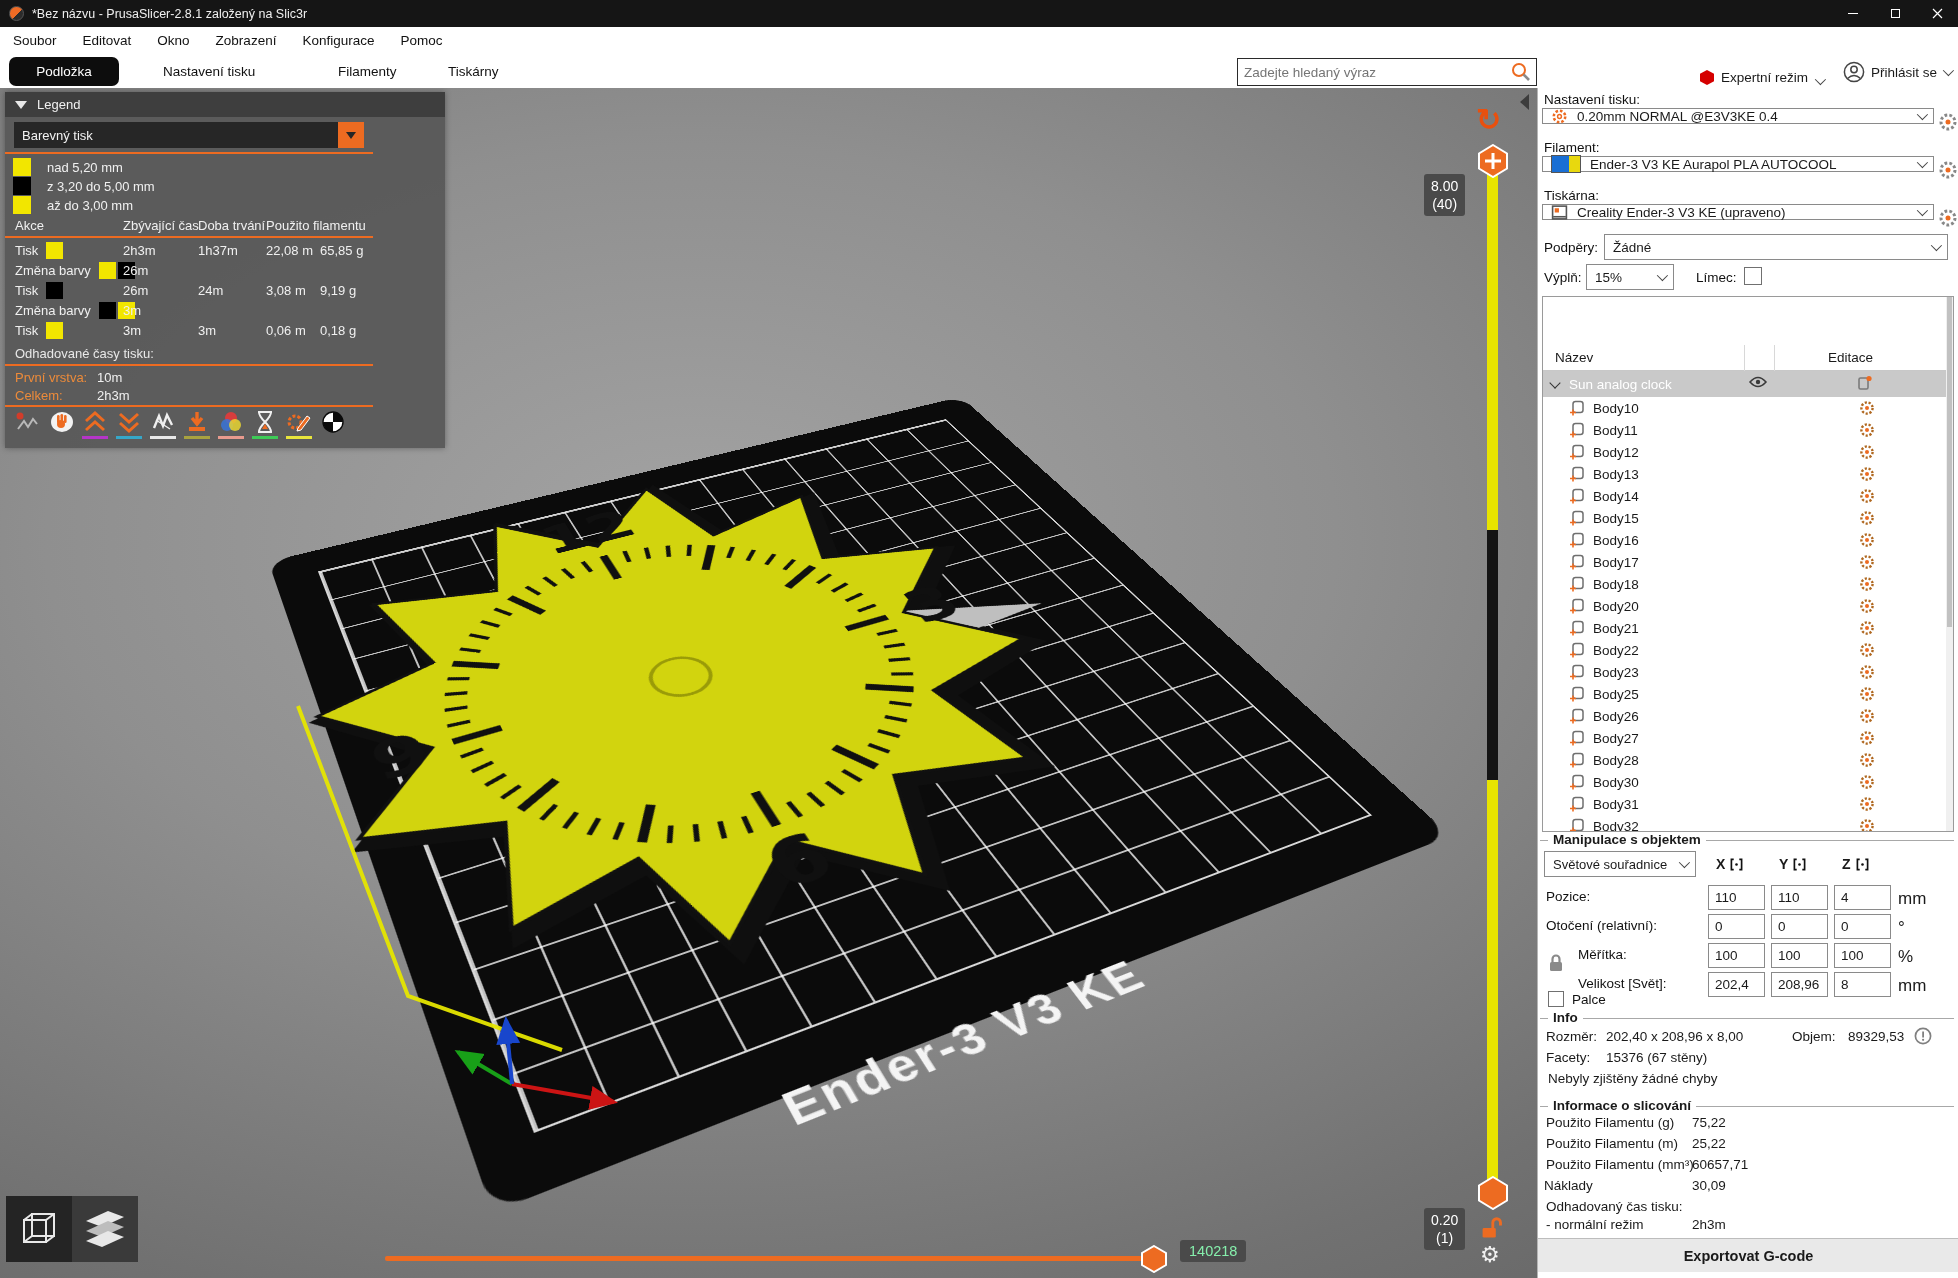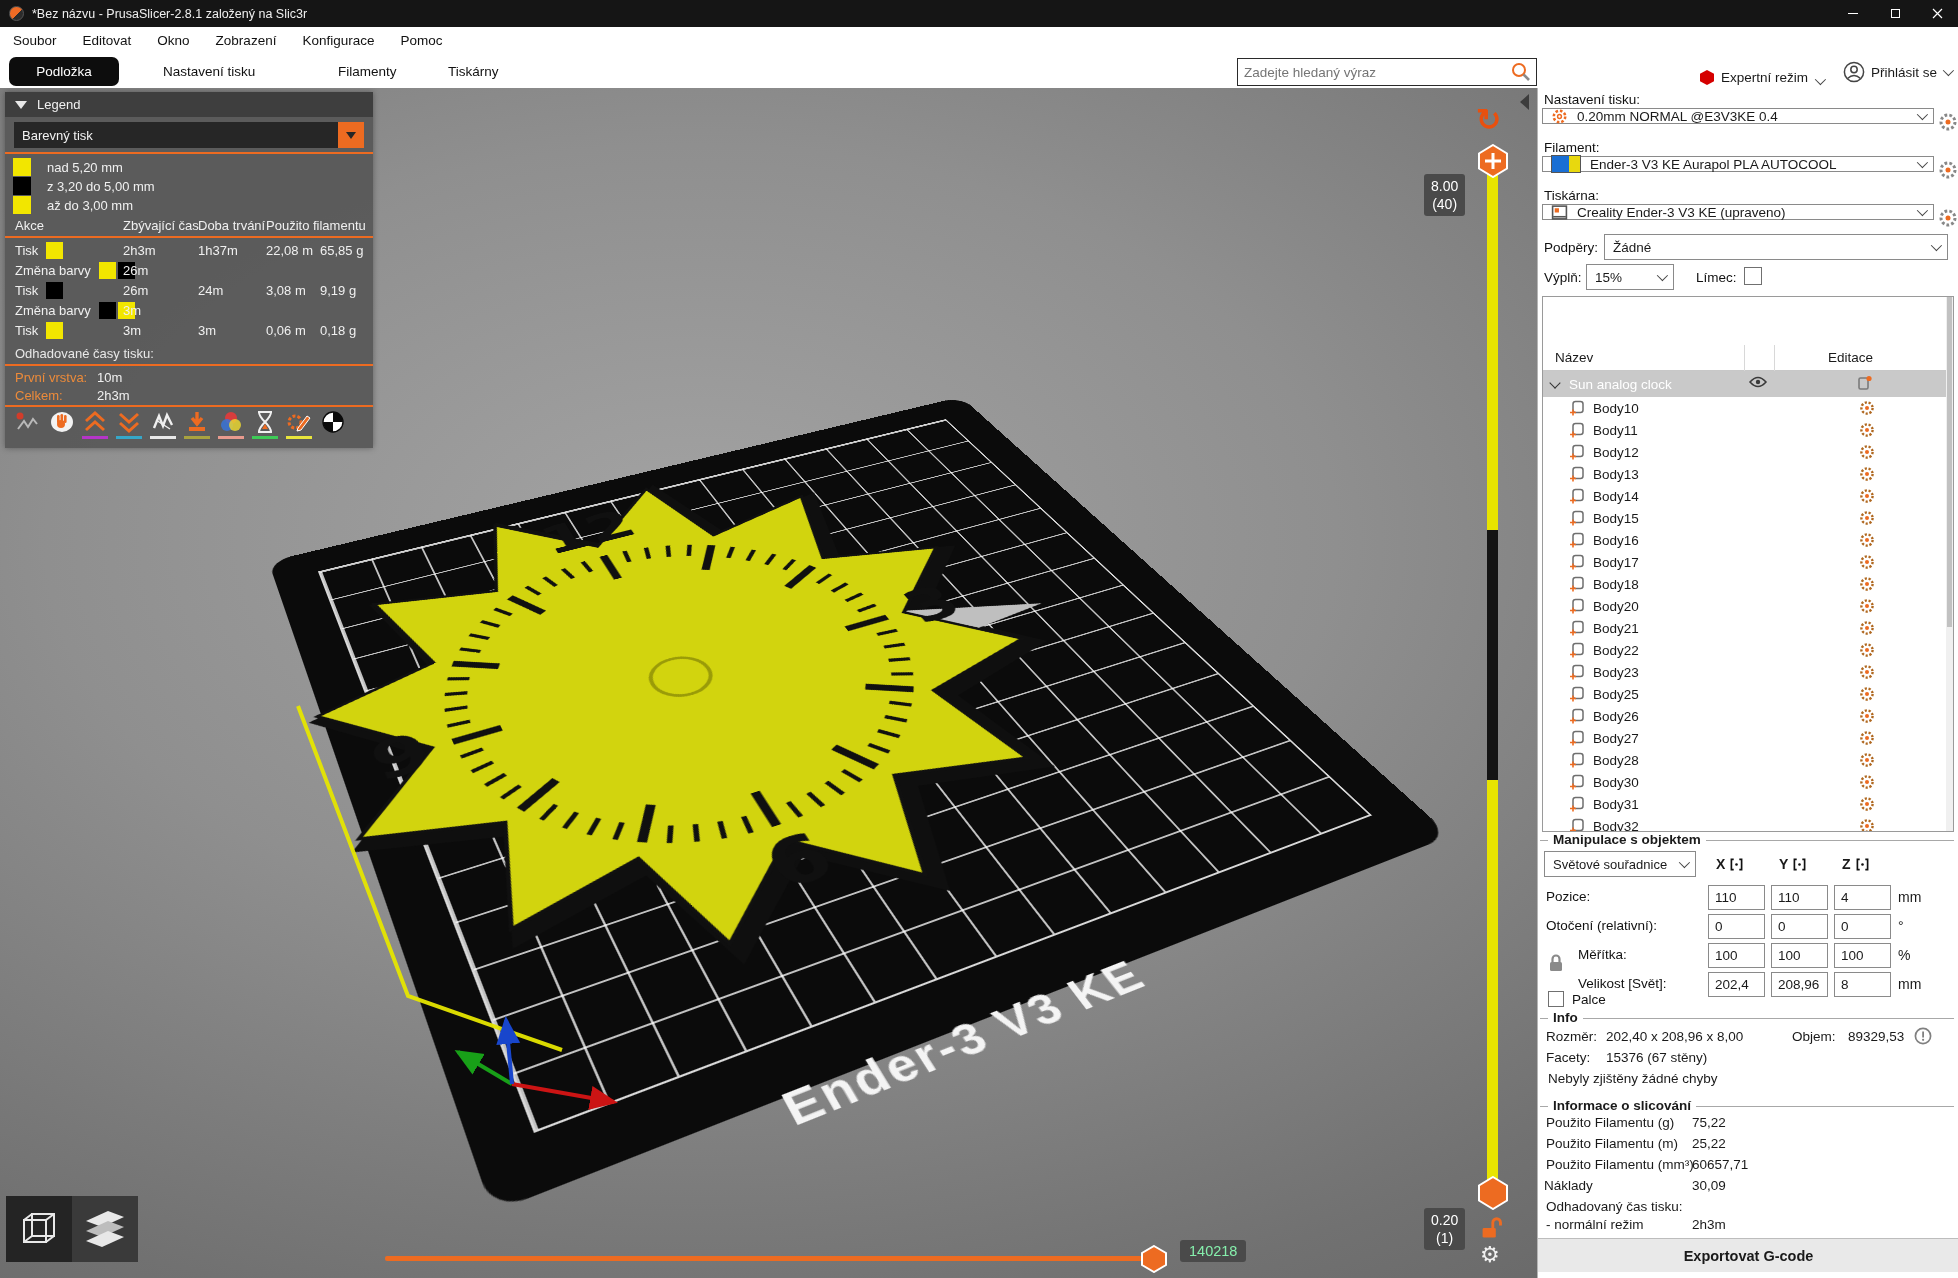--- a/index.html
+++ b/index.html
@@ -50,21 +50,21 @@
     background-image:
       repeating-linear-gradient(to right, rgba(255,255,255,.75) 0 2px, transparent 2px 56px),
       repeating-linear-gradient(to bottom, rgba(255,255,255,.75) 0 2px, transparent 2px 56px); }
   .bedname { position:absolute; left:0; bottom:-36px; width:100%; text-align:center; padding-right:120px;
              color:#f4f4f4; font-weight:bold; font-size:42px; letter-spacing:2px; }
   .clocksvg { position:absolute; left:-20px; top:0; }
 
   .axes, .skirt { position:absolute; left:0; top:0; pointer-events:none; }
 
   
-  .legend { position:absolute; left:5px; top:4px; width:368px; height:356px; background:rgba(88,88,88,.94);
+  .legend { position:absolute; left:5px; top:4px; width:440px; height:356px; background:rgba(88,88,88,.94);
             color:#f0f0f0; font-size:13px; box-shadow:0 0 6px rgba(0,0,0,.35); }
   .legend-head { height:25px; background:#3e3e3e; display:flex; align-items:center; gap:10px; padding-left:10px; }
   .tri-down { width:0; height:0; border-left:6px solid transparent; border-right:6px solid transparent; border-top:8px solid #e8e8e8; }
   .legend-dd { position:absolute; left:9px; top:30px; width:350px; height:26px; background:#262626; display:flex; align-items:center; }
   .legend-dd .txt { flex:1; padding-left:8px; color:#f2f2f2; }
   .legend-dd .btn { width:26px; height:26px; background:#ED6B21; display:flex; align-items:center; justify-content:center; }
   .legend-dd .btn .t { width:0;height:0;border-left:5px solid transparent;border-right:5px solid transparent;border-top:7px solid #262626; }
   .orange-line { position:absolute; left:0; width:368px; height:2px; background:#ED6B21; }
   .range-row { position:absolute; left:8px; display:flex; align-items:center; gap:16px; height:18px; }
   .swatch { width:18px; height:18px; display:inline-block; }
@@ -116,21 +116,21 @@
   .ol-row .picon { margin:0 8px 0 26px; }
   .ol-row .rgear, .ol-root .rgear { position:absolute; left:316px; top:3px; color:#b06820; }
   .ol-root .eye { position:absolute; left:206px; top:5px; color:#3a3a3a; }
   .ol-root .pedit { position:absolute; left:314px; top:4px; }
   .ol-scroll { position:absolute; right:0; top:0; width:7px; height:536px; background:#f0f0f0; }
   .ol-scroll i { position:absolute; left:1px; top:0; width:5px; height:330px; background:#c1c1c1; display:block; }
 
   .group { position:absolute; left:2px; width:414px; border-top:1px solid #a8a8a8; }
   .group .gtitle { position:absolute; left:8px; top:-9px; background:#fff; padding:0 5px; font-weight:bold; font-size:13.5px; }
   .num-in { position:absolute; height:25px; width:57px; border:1px solid #8a8a8a; font-size:13.5px; display:flex; align-items:center; padding-left:6px; background:#fff; }
-  .unit { position:absolute; font-size:14px; }
+  .unit { position:absolute; font-size:17px; }
   .axhead { position:absolute; font-weight:bold; font-size:14px; display:flex; gap:5px; align-items:center; }
 
   .inforow { position:absolute; font-size:13.5px; }
   .export { position:absolute; left:0px; top:1150px; width:421px; height:34px; background:#e9e9e9; border-top:1px solid #bdbdbd;
             display:flex; align-items:center; justify-content:center; font-weight:bold; font-size:14.5px; }
 
   .hidden-defs { position:absolute; width:0; height:0; overflow:hidden; }
 </style>
 </head>
 <body>

